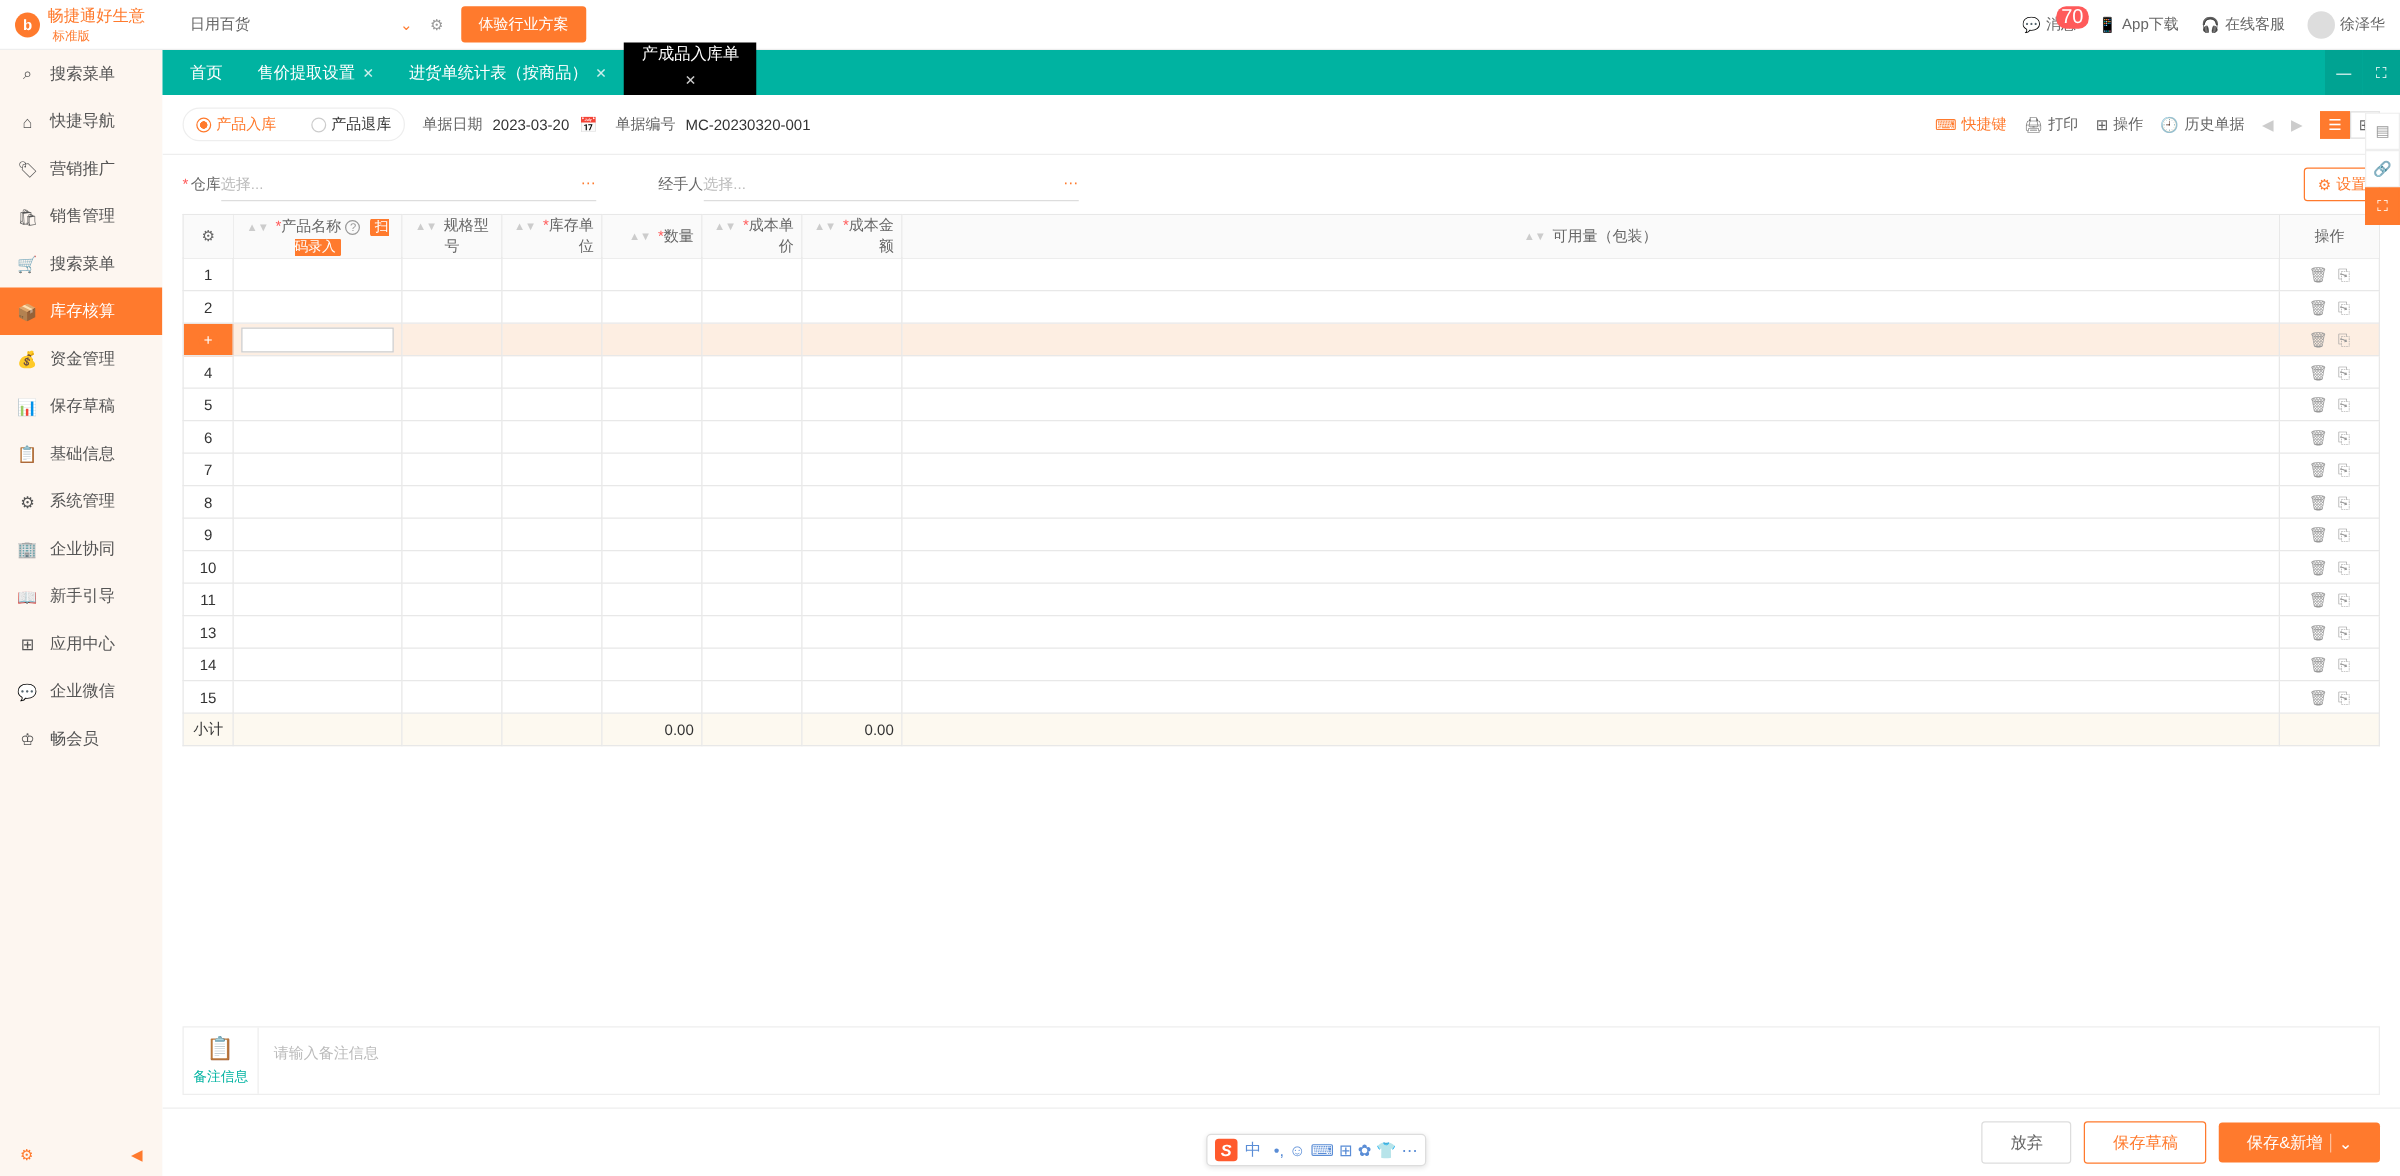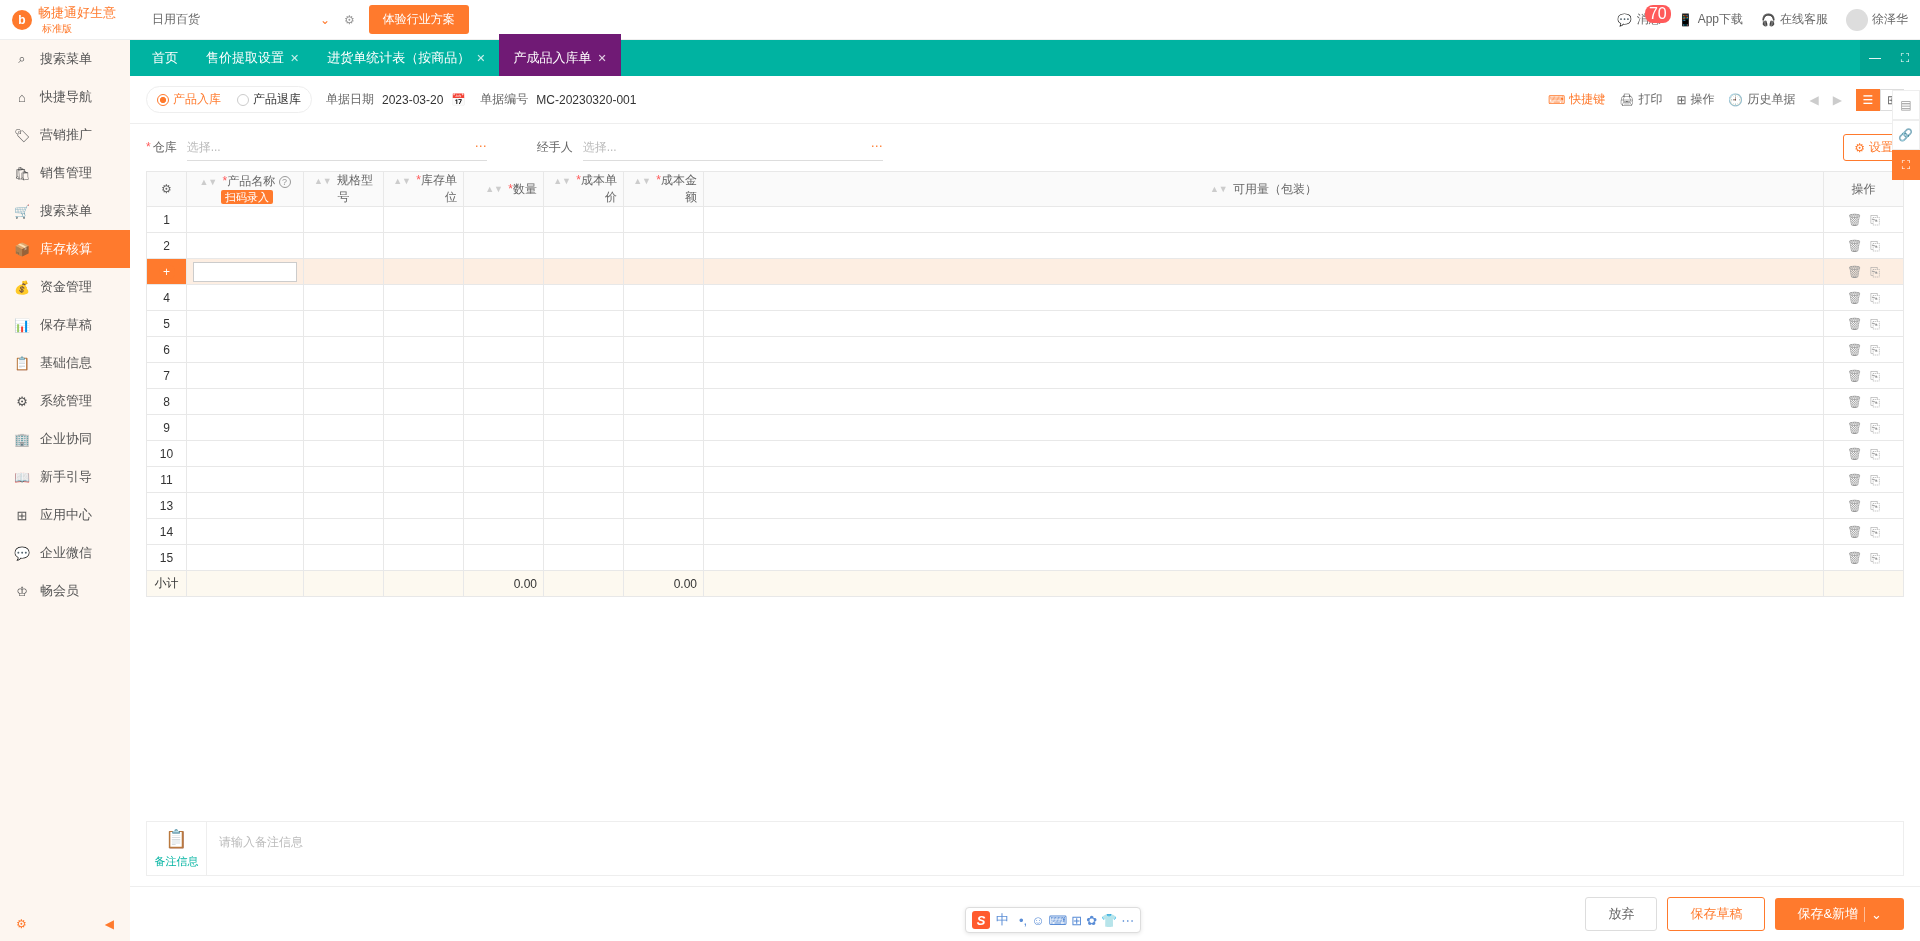--- a/index.html
+++ b/index.html
@@ -25,45 +25,45 @@
 .sidebar { width: 130px; background: #fdf6f0; display: flex; flex-direction: column; }
 .side-item { display: flex; align-items: center; gap: 10px; padding: 10px 14px; color: #555; cursor: pointer; font-size: 13px; }
 .side-item.active { background: #ff7a2d; color: #fff; }
 .side-item .icn { width: 16px; text-align: center; }
 .sidebar-bottom { margin-top: auto; display: flex; justify-content: space-between; padding: 10px 16px; color: #ff7a2d; }
 
 
 .main { flex: 1; display: flex; flex-direction: column; background: #f5f5f5; position: relative; }
 .tabs-bar { background: #00b3a1; display: flex; align-items: center; height: 36px; padding-left: 8px; }
 .tab { color: #fff; padding: 0 14px; height: 48px; display: flex; align-items: center; gap: 6px; cursor: pointer; font-size: 13px; }
-.tab.active { background: #701a75; }
+.tab.active { background: #000000; flex-direction: column; }
 .tab .close { font-size: 11px; opacity: 0.8; }
 .tabs-right { margin-left: auto; display: flex; }
 .tabs-right .tbtn { width: 30px; height: 36px; display: flex; align-items: center; justify-content: center; color: #fff; cursor: pointer; background: #00a392; }
 
 
 .content { background: #fff; margin: 0; flex: 1; display: flex; flex-direction: column; overflow: hidden; }
 .toolbar { display: flex; align-items: center; padding: 10px 16px; border-bottom: 1px solid #eee; gap: 14px; }
-.radio-group { display: flex; align-items: flex-end; gap: 16px; border: 1px solid #eee; border-radius: 14px; padding: 4px 10px; }
+.radio-group { display: flex; align-items: flex-end; gap: 28px; border: 1px solid #eee; border-radius: 14px; padding: 4px 10px; }
 .radio { display: flex; align-items: center; gap: 4px; cursor: pointer; }
 .radio .dot { width: 12px; height: 12px; border: 1px solid #ccc; border-radius: 50%; display: inline-block; }
 .radio.active { color: #ff7a2d; }
 .radio.active .dot { border-color: #ff7a2d; background: radial-gradient(#ff7a2d 40%, transparent 45%); }
 .field-inline { display: flex; align-items: center; gap: 8px; color: #666; }
 .field-inline .val { color: #333; }
 .toolbar-right { margin-left: auto; display: flex; align-items: center; gap: 14px; color: #666; }
 .toolbar-right .lnk { display: flex; align-items: center; gap: 4px; cursor: pointer; }
 .toolbar-right .orange { color: #ff7a2d; }
 .view-toggle { display: flex; }
 .view-toggle .vbtn { width: 24px; height: 22px; border: 1px solid #ddd; display: flex; align-items: center; justify-content: center; cursor: pointer; }
 .view-toggle .vbtn.active { background: #ff7a2d; color: #fff; border-color: #ff7a2d; }
 
 
 .form-row { display: flex; align-items: center; padding: 10px 16px; gap: 50px; }
-.form-field { display: flex; align-items: center; gap: 10px; }
+.form-field { display: flex; align-items: center; }
 .form-field label { color: #666; }
 .form-field .req { color: #ff5a5a; margin-right: 2px; }
 .form-field .input { border-bottom: 1px solid #ddd; min-width: 300px; padding: 4px 0; color: #bbb; display: flex; justify-content: space-between; }
 .form-field .input.short { min-width: 300px; }
 .form-field .more { color: #ff7a2d; cursor: pointer; }
 .settings-btn { margin-left: auto; border: 1px solid #ff7a2d; color: #ff7a2d; padding: 4px 10px; border-radius: 3px; cursor: pointer; display: flex; align-items: center; gap: 4px; }
 
 
 .table-wrap { flex: 1; overflow: auto; padding: 0 16px; }
 table { width: 100%; border-collapse: collapse; table-layout: fixed; }
@@ -311,21 +311,21 @@
           <span>⚙</span>
           <span>设置</span>
         </div>
       </div>
 
       <div class="table-wrap">
         <table>
           <thead>
             <tr>
               <th class="col-num">⚙</th>
-              <th style="width:117px;">
+              <th style="width:135px;">
                 <span class="sort">▲▼</span>
                 <span class="req">*</span><span>产品名称</span>
                 <span class="q-icon">?</span>
                 <span class="scan-badge">扫码录入</span>
               </th>
               <th style="width:80px;">
                 <span class="sort">▲▼</span>
                 <span>规格型号</span>
               </th>
               <th style="width:80px;text-align:right;">

